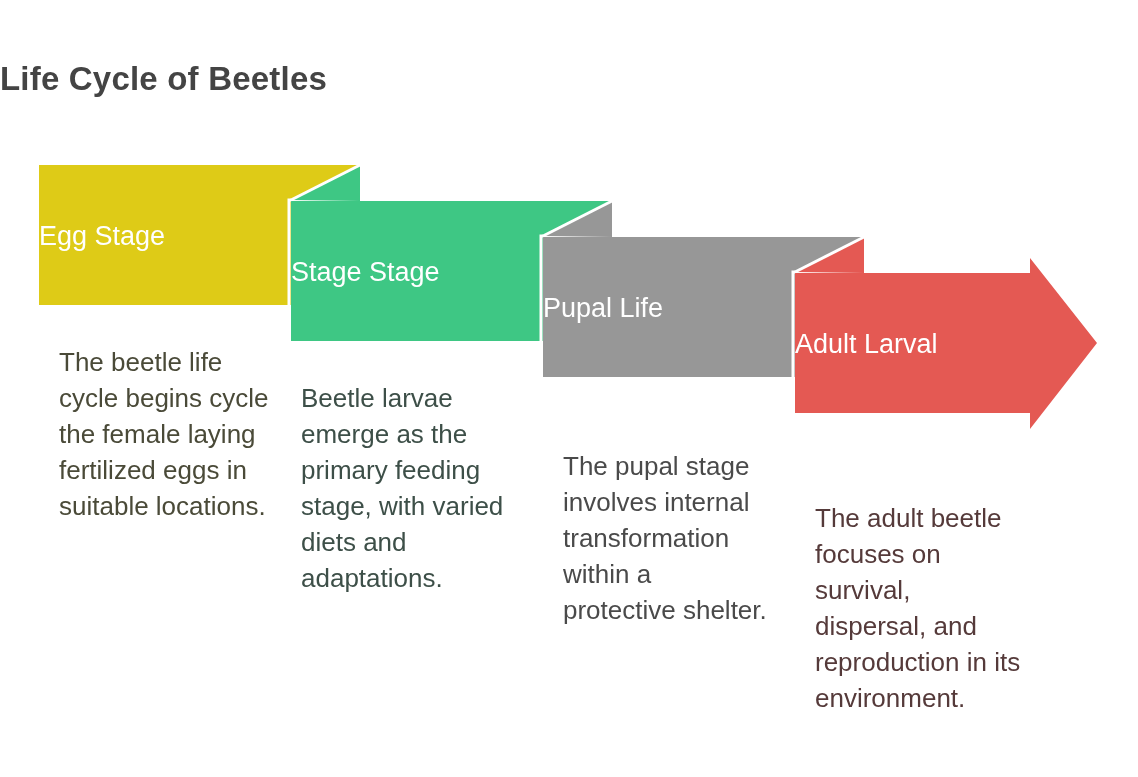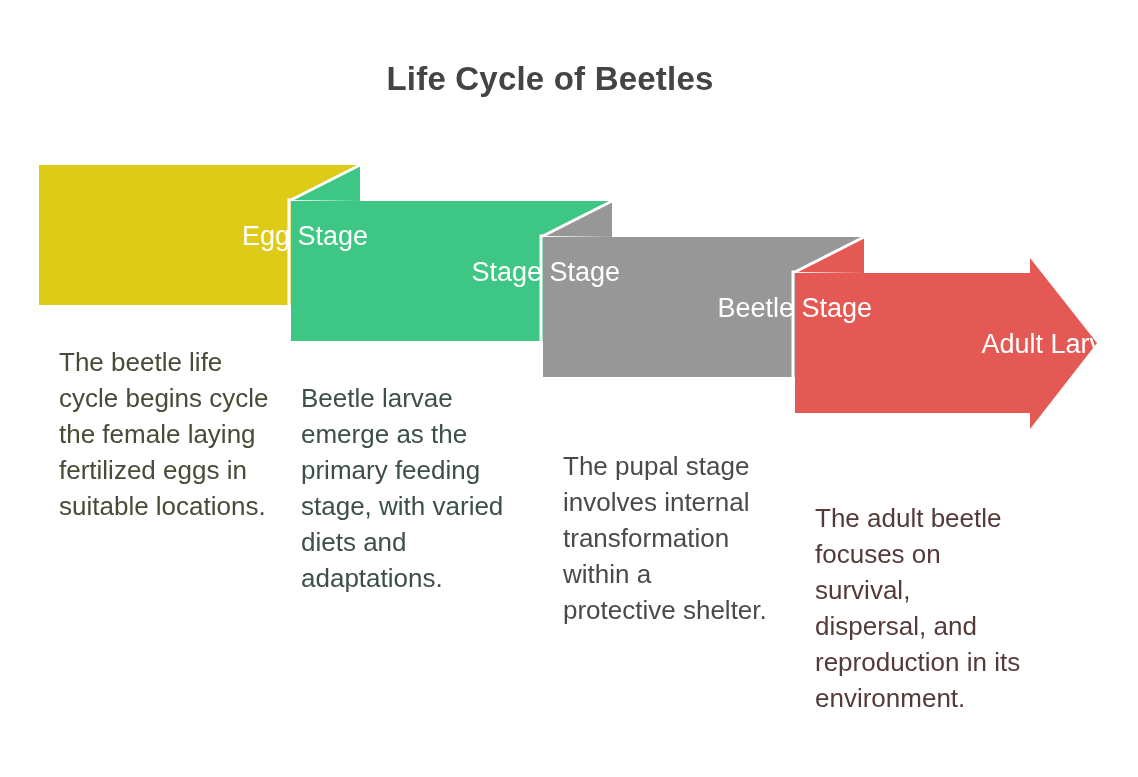--- a/index.html
+++ b/index.html
@@ -1,19 +1,19 @@
 <!DOCTYPE html>
 <html><head>
 <meta charset="utf-8">
 <style>
   html, body { margin: 0; padding: 0; background: #ffffff; }
   body { width: 1138px; height: 777px; position: relative; overflow: hidden; font-family: "Liberation Sans", "DejaVu Sans", sans-serif; }
-  .title { position: absolute; left: 0; top: 60px; width: 1100px; text-align: center; font-size: 33px; font-weight: bold; color: #444444; letter-spacing: 0.2px; }
+  .title { position: absolute; left: 0; top: 60px; width: 1100px; font-size: 33px; font-weight: bold; color: #444444; letter-spacing: 0.2px; }
   svg.shapes { position: absolute; left: 0; top: 0; width: 1138px; height: 777px; }
-  .stage-label { position: absolute; color: #ffffff; font-size: 27px; text-align: right; width: 284px; line-height: 34px; padding-left: 45px; }
+  .stage-label { position: absolute; color: #ffffff; font-size: 27px; text-align: left; width: 284px; line-height: 34px; }
   .desc { position: absolute; font-size: 26px; line-height: 36px; width: 225px; }
 </style>
 </head>
 <body>
 
 <div class="title">Life Cycle of Beetles</div>
 
 <svg class="shapes" viewBox="0 0 1138 777" xmlns="http://www.w3.org/2000/svg">
 
   <rect x="39" y="165" width="252" height="140" fill="#DECB17"></rect>
@@ -33,19 +33,19 @@
   <polyline points="541,377 541,236 543,236" fill="none" stroke="#ffffff" stroke-width="3"></polyline>
 
   <polygon points="795,272 864,237 864,273" fill="#E45953"></polygon>
   <polygon points="795,273 1030,273 1030,258 1097,343 1030,429 1030,413 795,413" fill="#E45953"></polygon>
   <line x1="795" y1="272" x2="864" y2="237" stroke="#ffffff" stroke-width="3"></line>
   <polyline points="793,413 793,272 795,272" fill="none" stroke="#ffffff" stroke-width="3"></polyline>
 </svg>
 
 <div class="stage-label" style="left:39px; top:219px;">Egg Stage</div>
 <div class="stage-label" style="left:291px; top:255px;">Stage Stage</div>
-<div class="stage-label" style="left:543px; top:291px;">Beetle Stage</div>
+<div class="stage-label" style="left:543px; top:291px;">Pupal Life</div>
 <div class="stage-label" style="left:795px; top:327px;">Adult Larval</div>
 
 <div class="desc" style="left:59px; top:344px; color:#4A4A38;">The beetle life cycle begins cycle the female laying fertilized eggs in suitable locations.</div>
 <div class="desc" style="left:301px; top:380px; color:#3D4F48;">Beetle larvae emerge as the primary feeding stage, with varied diets and adaptations.</div>
 <div class="desc" style="left:563px; top:416px; color:#4A4A4A; width:205px;margin-top:32px;">The pupal stage involves internal transformation within a protective shelter.</div>
 <div class="desc" style="left:815px; top:452px; color:#553A3A; width:210px;margin-top:48px;">The adult beetle focuses on survival, dispersal, and reproduction in its environment.</div>
 
 </body></html>

